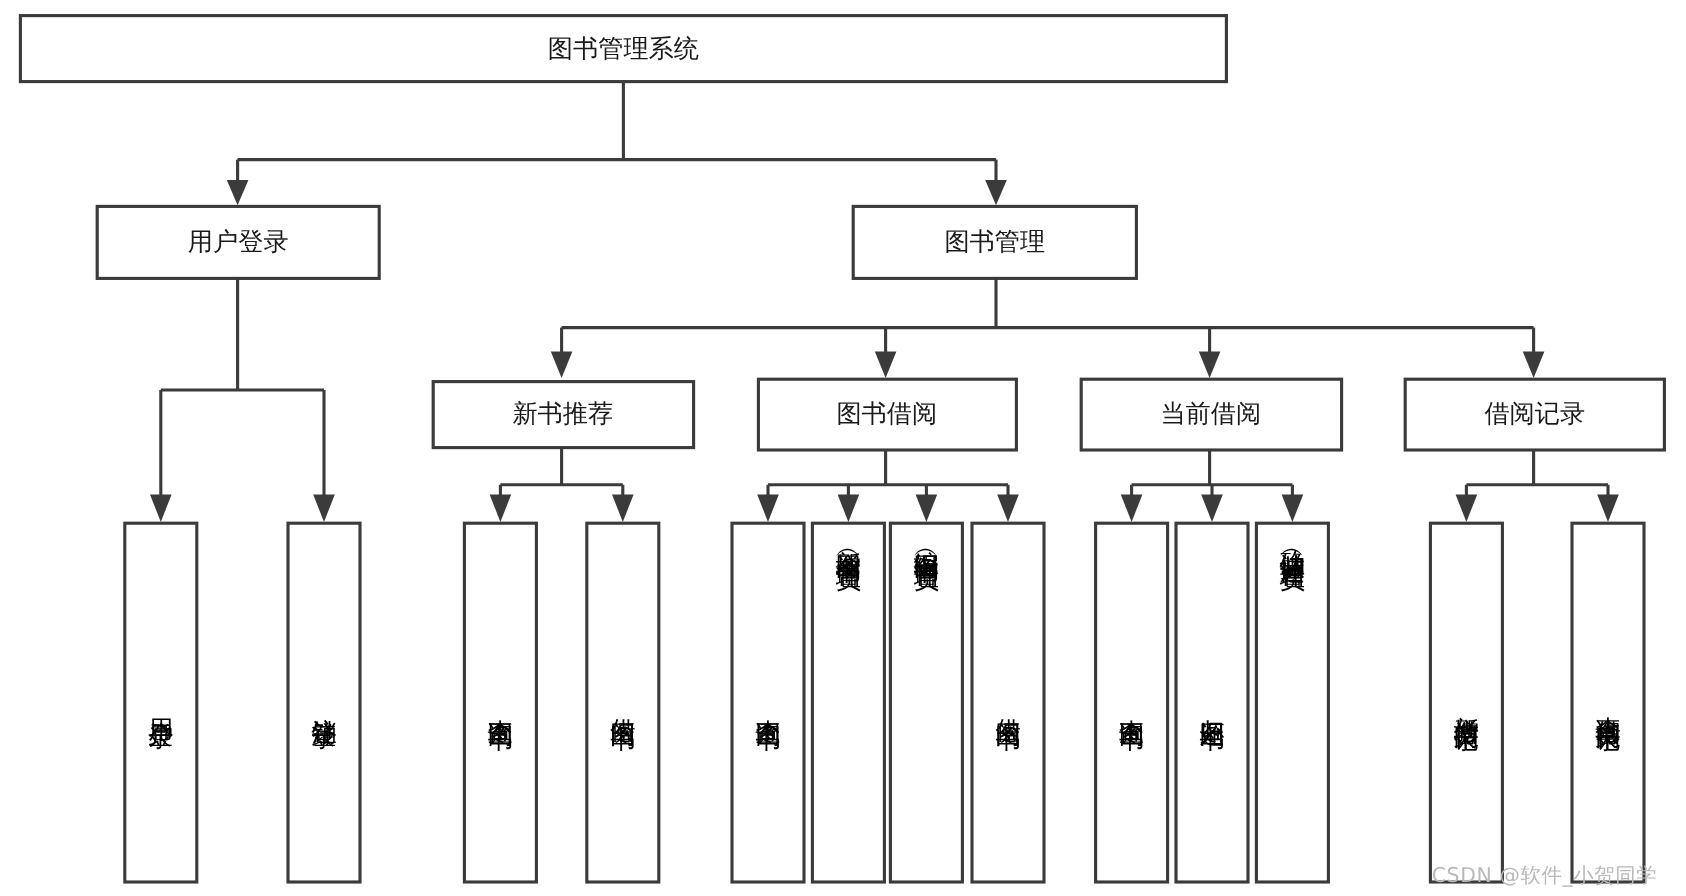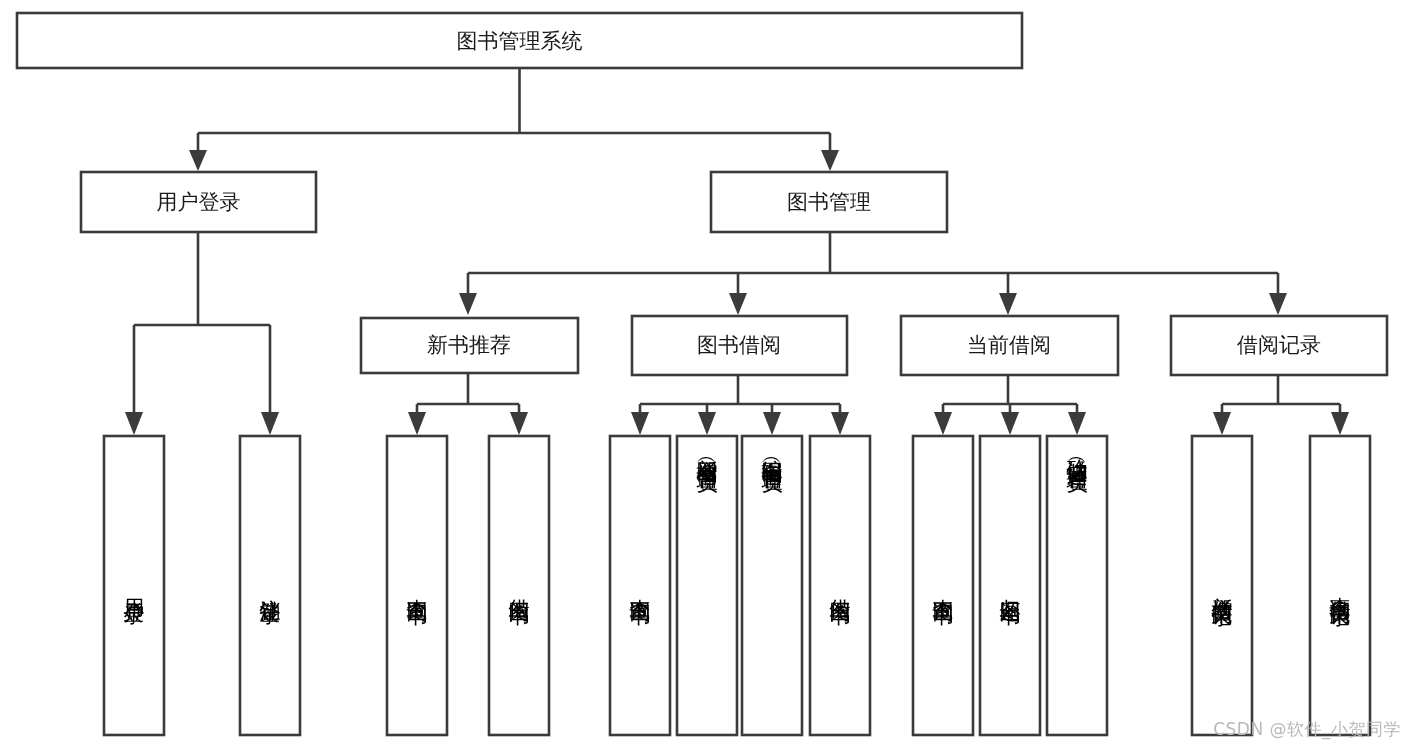--- a/index.html
+++ b/index.html
@@ -44,21 +44,21 @@
     stroke-width: 2.6;
     fill: none;
     stroke-linecap: butt;
   }
   .arrow-head {
     fill: #3b3b3b;
     stroke: none;
   }
   .watermark {
     position: absolute;
-    right: 4px;
+    right: 24px;
     bottom: 6px;
     font-family: "DejaVu Sans", "Liberation Sans", sans-serif;
     font-size: 17px;
     color: #b9b9b9;
     white-space: nowrap;
     letter-spacing: 0.5px;
   }
 </style>
 </head>
 <body>

